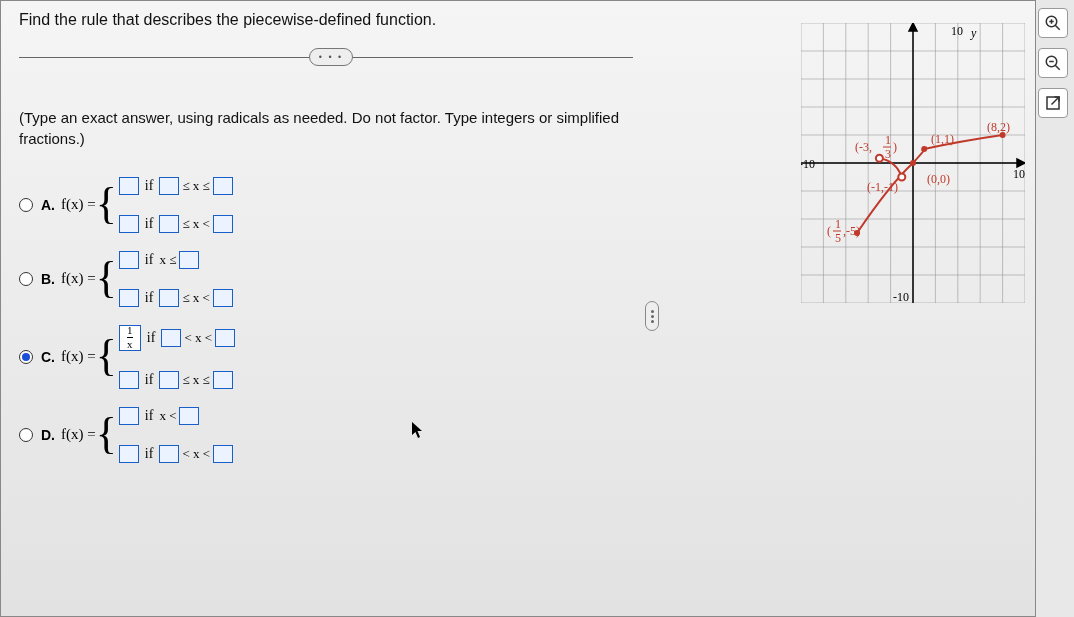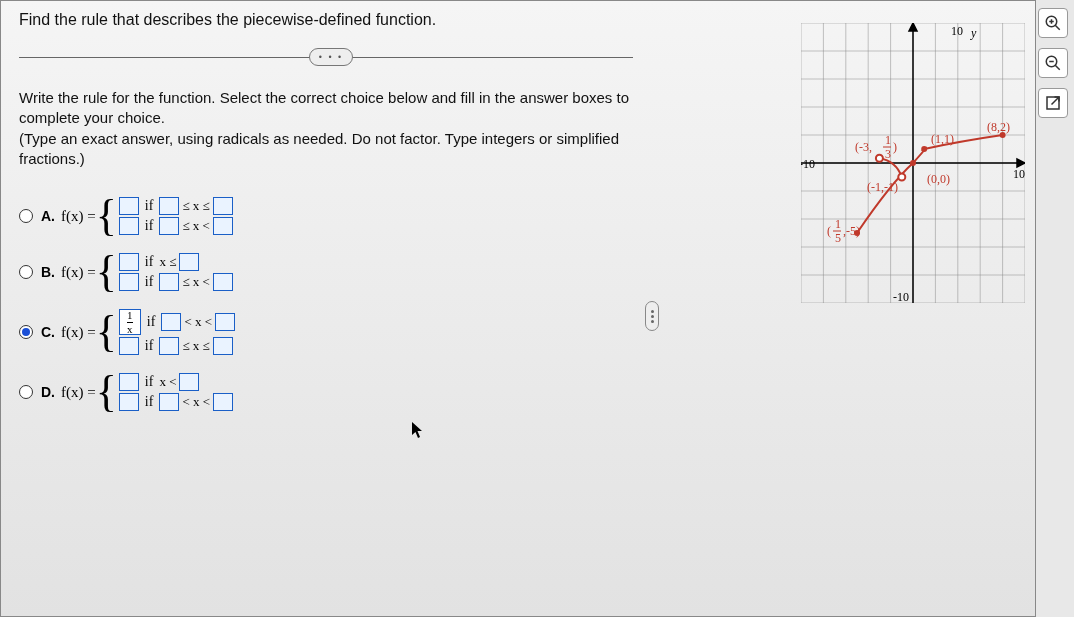--- a/index.html
+++ b/index.html
@@ -72,21 +72,21 @@
     background:#1a4fd6;
   }
   .choice-label { font-weight: bold; margin-right: 6px; }
   .fx { font-family: 'Times New Roman', serif; font-size:15px;}
   .brace {
     font-family: 'Times New Roman', serif;
     font-size: 44px;
     line-height: 0.7;
     margin-right: 2px;
   }
-  .pieces { display:flex; flex-direction:column; gap:2px; }
+  .pieces { display:flex; flex-direction:column; gap:20px; }
   .piece { display:flex; align-items:center; gap:3px; }
   .piece .if { font-family:'Times New Roman',serif; margin: 0 3px;}
   .box {
     display:inline-block;
     width: 20px; height:18px;
     border:1px solid #1a5fc7;
     background:#eaf3ff;
     vertical-align:middle;
   }
   .box.filled {
@@ -147,21 +147,21 @@
 
 <div class="main-panel">
 
   <div class="left-col">
     <div class="question">
       <span>Find the rule that describes the piecewise-defined function.</span>
       <div class="dots-pill">• • •</div>
     </div>
 
     <div class="instructions">
-      <span>Write the rule for the function. Select the correct choice below and fill in the answer boxes to complete your choice.</span><br>
+      <br>
       <span>(Type an exact answer, using radicals as needed. Do not factor. Type integers or simplified fractions.)</span>
     </div>
 
     <div class="choices">
 
       <div class="choice">
         <span class="radio"></span>
         <span class="choice-label">A.</span>
         <span class="fx">f(x) =</span>
         <span class="brace">{</span>

